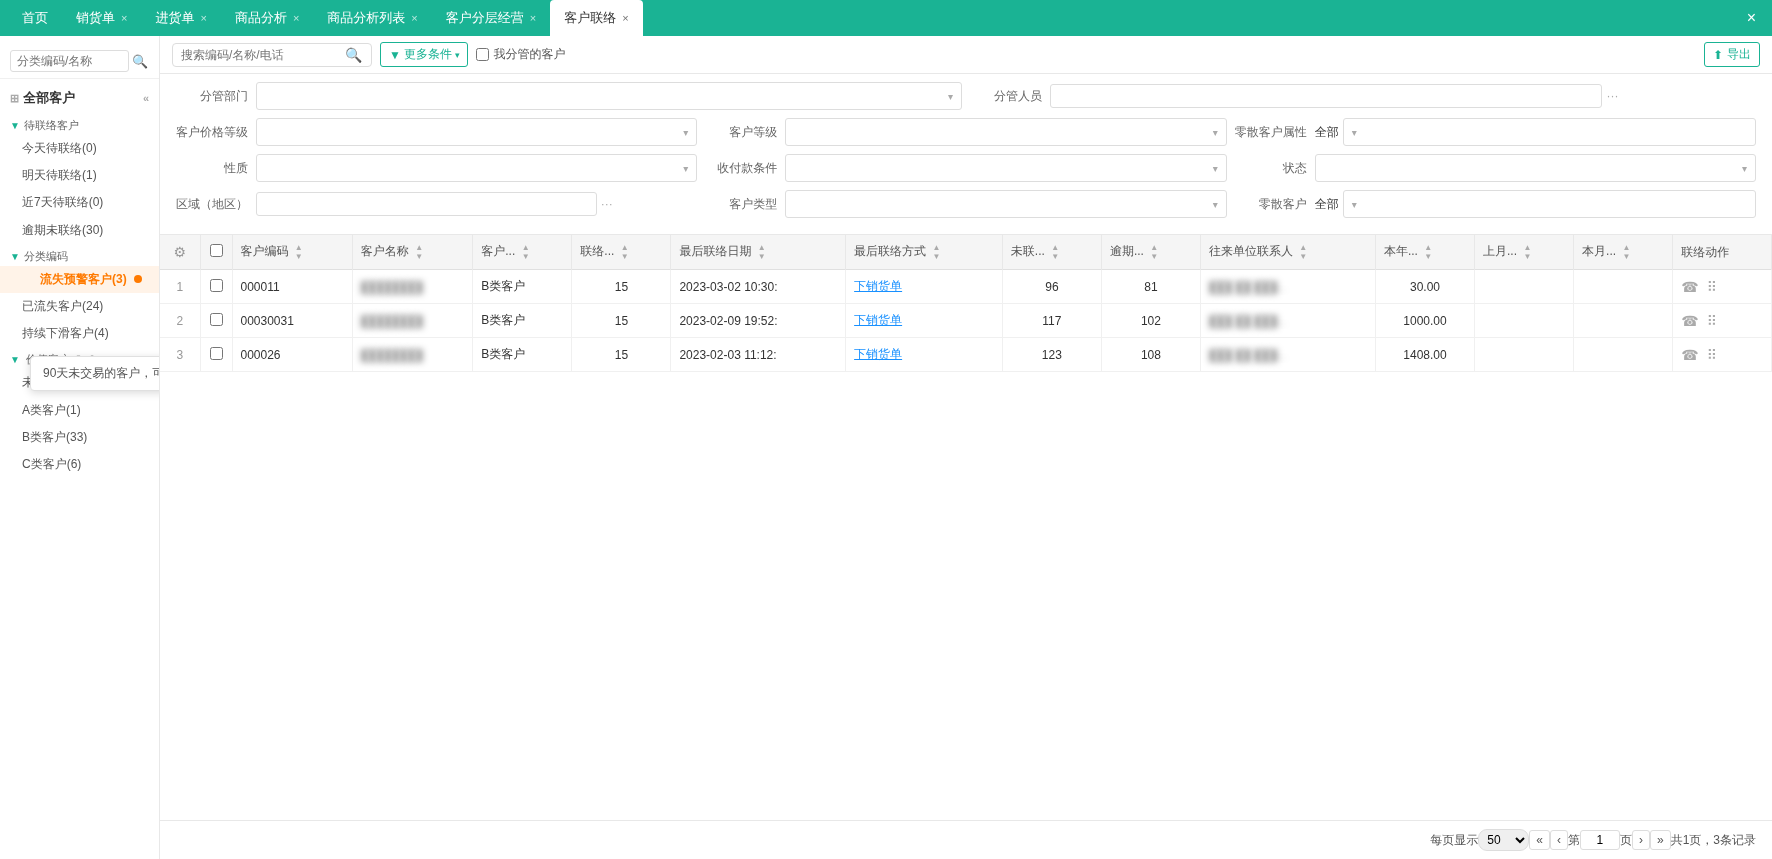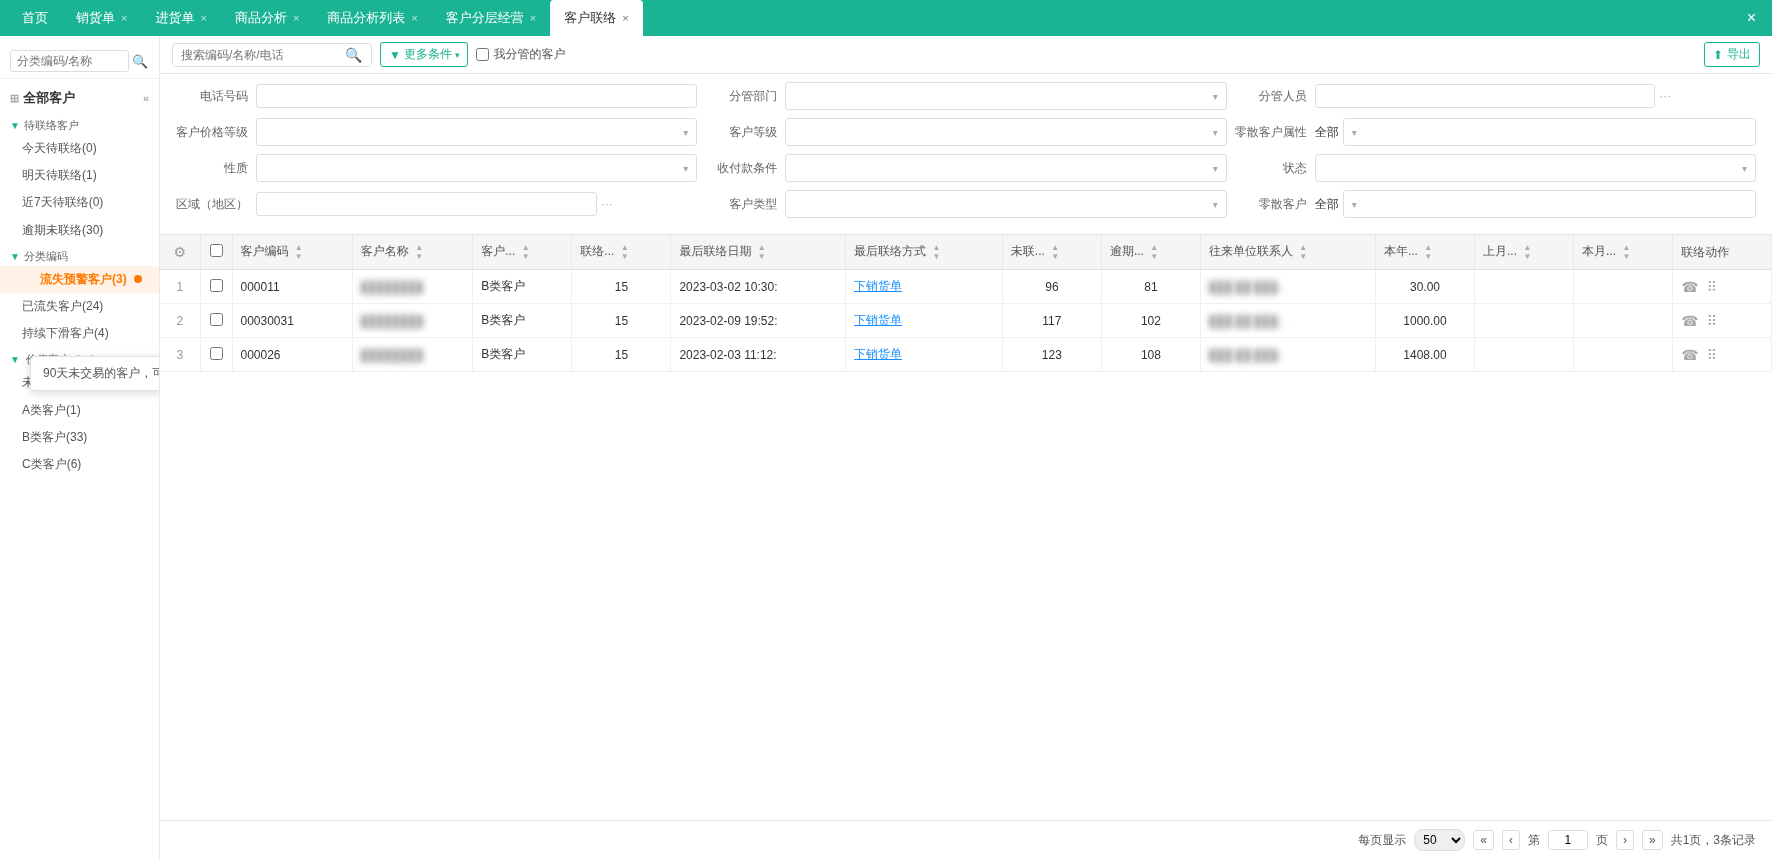--- a/index.html
+++ b/index.html
@@ -132,21 +132,21 @@
     .td-blur { color: transparent; text-shadow: 0 0 6px #aaa; user-select: none; font-size: 11px; }
     .td-center { text-align: center; }
     .action-icons { display: flex; align-items: center; gap: 8px; color: #aaa; font-size: 14px; }
     .action-icons span { cursor: pointer; }
     .col-num { width: 40px; text-align: center; color: #999; }
     .col-checkbox { width: 32px; text-align: center; }
 
     
     .pagination {
       display: flex; align-items: center; justify-content: flex-end; padding: 8px 16px;
-      background: white; border-top: 1px solid #e8e8e8; font-size: 12px; color: #555; gap: 8px;
+      background: white; border-top: 1px solid #e8e8e8; font-size: 12px; color: #555; 
     }
     .pagination select {
       border: 1px solid #ddd; border-radius: 9px; padding: 2px 4px; font-size: 12px; outline: none;
     }
     .page-btn {
       border: 1px solid #ddd; background: white; border-radius: 3px; padding: 2px 6px;
       cursor: pointer; font-size: 12px; color: #555;
     }
     .page-input {
       border: 1px solid #ddd; border-radius: 3px; padding: 2px 6px; font-size: 12px;
@@ -295,24 +295,20 @@
             <span>导出</span>
           </div>
         </div>
       </div>
 
       <div class="filter-panel">
         <div style="display:flex; gap:8px;">
           <div style="flex:1;">
 
             <div class="filter-row">
-              <div class="filter-field">
-                <span class="filter-label">电话号码</span>
-                <input class="filter-input" type="text" style="">
-              </div>
               <div class="filter-field">
                 <span class="filter-label">分管部门</span>
                 <div class="filter-select">
                   <span></span>
                   <span class="chevron">▾</span>
                 </div>
               </div>
               <div class="filter-field">
                 <span class="filter-label">分管人员</span>
                 <input class="filter-input" type="text" style="flex: 0.8 1 0%;">

